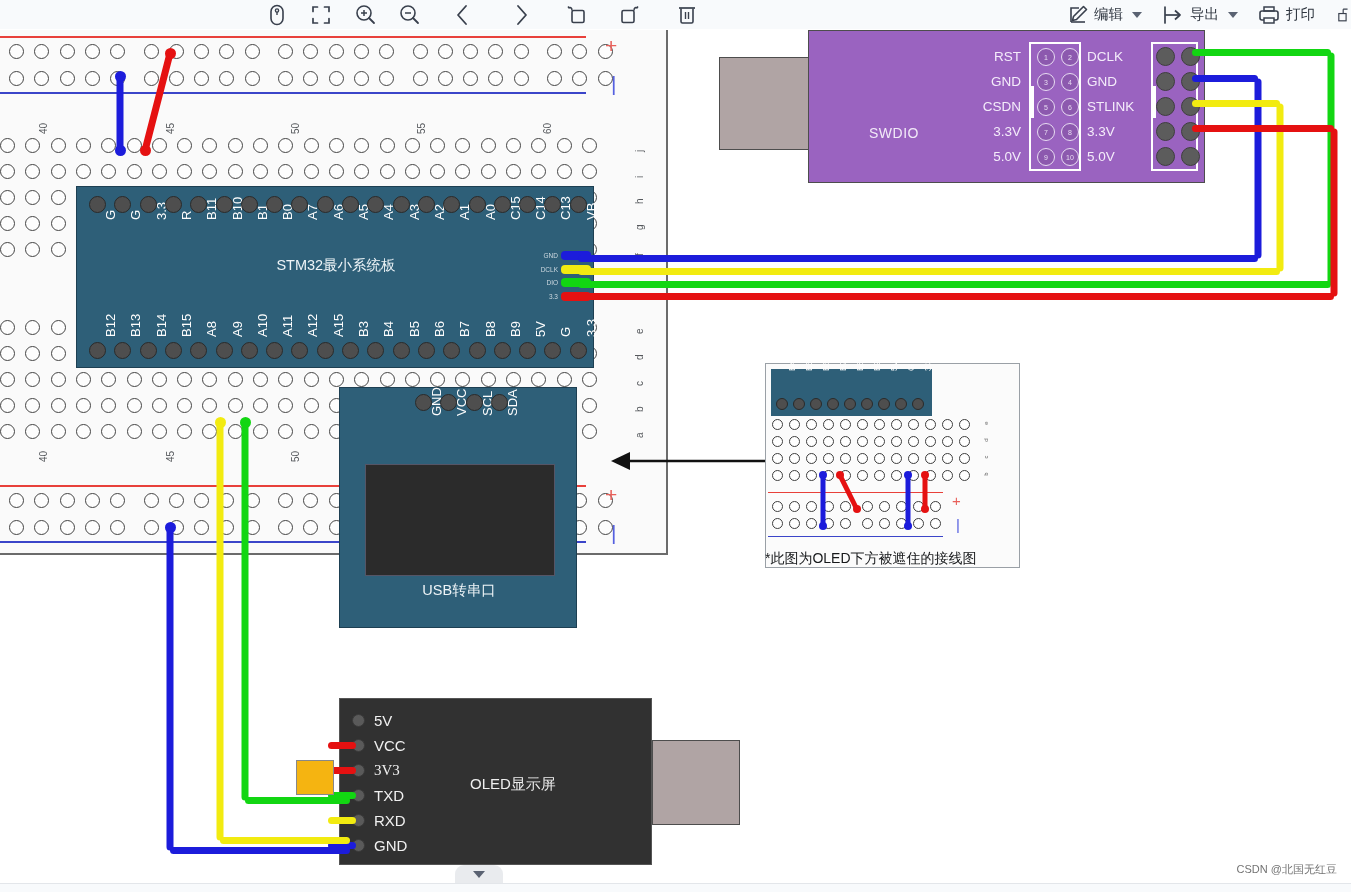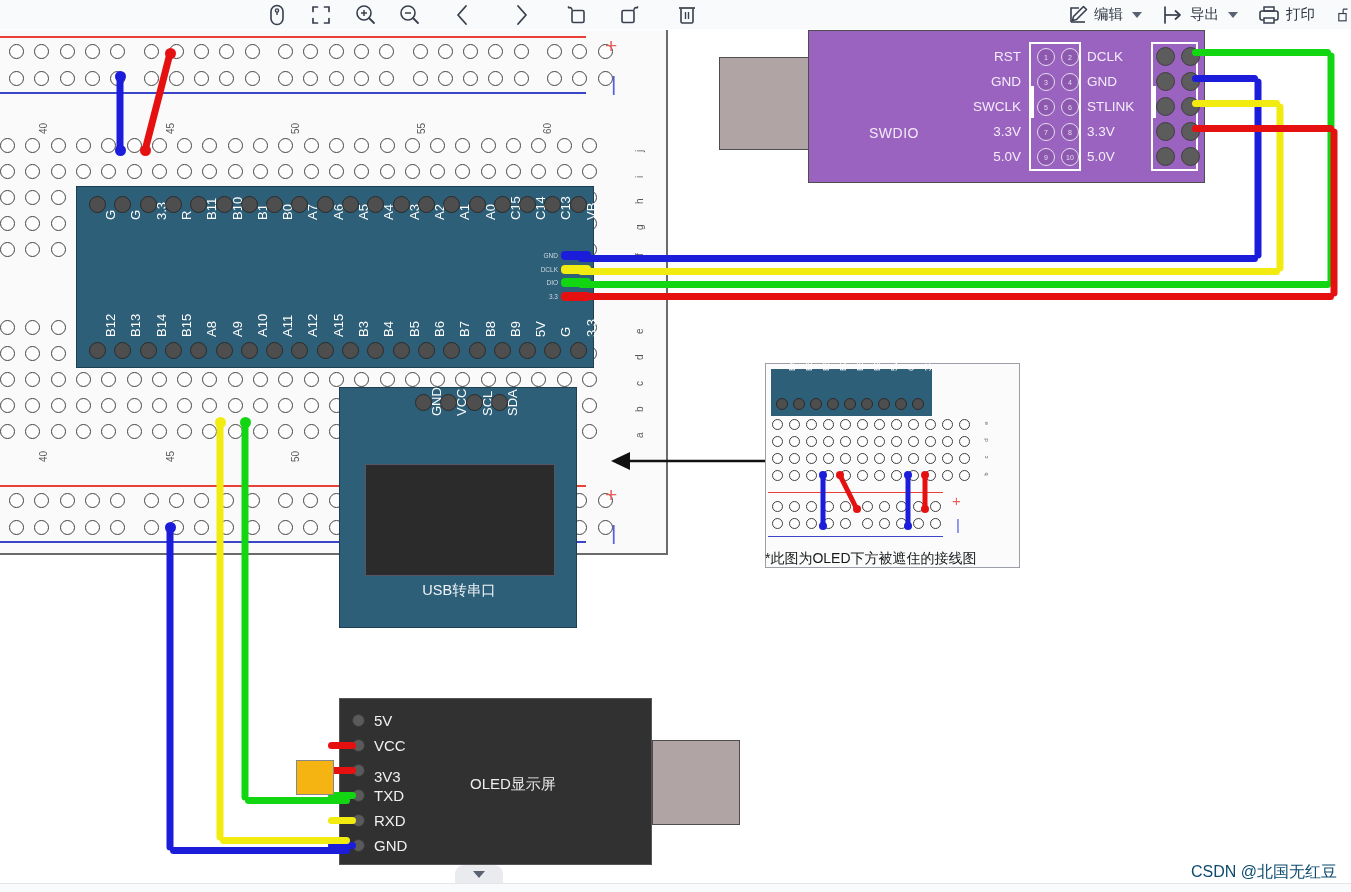--- a/index.html
+++ b/index.html
@@ -257,21 +257,21 @@
   }
   #bottombar {
     position: absolute; left: 0; top: 883px;
     width: 1351px; height: 9px;
     background: #f8fafc;
     border-top: 1px solid #e3e6ea;
     z-index: 49;
   }
   #watermark {
     position: absolute; right: 14px; top: 862px;
-    font-size: 16px; color: #0c4a6e;
+    font-size: 11px; color: #737373;
     z-index: 60;
   }
 </style>
 </head>
 <body>
 
 <div id="toolbar">
   <div class="tb-left">
     <div class="tb-icon">
       <svg width="20" height="22" viewBox="0 0 20 22">
@@ -741,21 +741,21 @@
     <div class="numhole" style="left: 252px; top: 17px;">2</div>
     <div class="stl-lbl" style="left: 278px; top: 18px;">DCLK</div>
     <div class="darkhole" style="left: 347px; top: 16px;"></div>
     <div class="darkhole" style="left: 372px; top: 16px;"></div>
     <div class="stl-lbl r" style="left: 148px; top: 43px; width: 64px;">GND</div>
     <div class="numhole" style="left: 228px; top: 42px;">3</div>
     <div class="numhole" style="left: 252px; top: 42px;">4</div>
     <div class="stl-lbl" style="left: 278px; top: 43px;">GND</div>
     <div class="darkhole" style="left: 347px; top: 41px;"></div>
     <div class="darkhole" style="left: 372px; top: 41px;"></div>
-    <div class="stl-lbl r" style="left: 148px; top: 68px; width: 64px;">SWCLK</div>
+    <div class="stl-lbl r" style="left: 148px; top: 68px; width: 64px;">CSDN</div>
     <div class="numhole" style="left: 228px; top: 67px;">5</div>
     <div class="numhole" style="left: 252px; top: 67px;">6</div>
     <div class="stl-lbl" style="left: 278px; top: 68px;">STLINK</div>
     <div class="darkhole" style="left: 347px; top: 66px;"></div>
     <div class="darkhole" style="left: 372px; top: 66px;"></div>
     <div class="stl-lbl r" style="left: 148px; top: 93px; width: 64px;">3.3V</div>
     <div class="numhole" style="left: 228px; top: 92px;">7</div>
     <div class="numhole" style="left: 252px; top: 92px;">8</div>
     <div class="stl-lbl" style="left: 278px; top: 93px;">3.3V</div>
     <div class="darkhole" style="left: 347px; top: 91px;"></div>
@@ -764,20 +764,21 @@
     <div class="numhole" style="left: 228px; top: 117px;">9</div>
     <div class="numhole" style="left: 252px; top: 117px;">10</div>
     <div class="stl-lbl" style="left: 278px; top: 118px;">5.0V</div>
     <div class="darkhole" style="left: 347px; top: 116px;"></div>
     <div class="darkhole" style="left: 372px; top: 116px;"></div>
     <div style="position: absolute; left: 220px; top: 55px; width: 5px; height: 32px; background: rgb(255, 255, 255);"></div>
     <div style="position: absolute; left: 342px; top: 55px; width: 5px; height: 32px; background: rgb(255, 255, 255);"></div>
   </div>
 
 <div id="stm32">
+  <div class="title">STM32最小系统板</div>
 <div class="pin" style="left: 12px; top: 9px;"></div>
     <div class="pinlbl" style="left: 26px; top: 33px;">G</div>
     <div class="pin" style="left: 37.3px; top: 9px;"></div>
     <div class="pinlbl" style="left: 51.3px; top: 33px;">G</div>
     <div class="pin" style="left: 62.6px; top: 9px;"></div>
     <div class="pinlbl" style="left: 76.6px; top: 33px;">3.3</div>
     <div class="pin" style="left: 87.9px; top: 9px;"></div>
     <div class="pinlbl" style="left: 101.9px; top: 33px;">R</div>
     <div class="pin" style="left: 113.2px; top: 9px;"></div>
     <div class="pinlbl" style="left: 127.2px; top: 33px;">B11</div>
@@ -993,21 +994,21 @@
 
 <div id="usbplug2"></div>
 <div id="usbserial">
   <div class="brand">OLED显示屏</div>
 <div class="upin" style="left: 12px; top: 15px;"></div>
     <div class="ulbl" style="left: 34px; top: 13px;">5V</div>
     <div class="upin" style="left: 12px; top: 40px;"></div>
     <div class="ulbl" style="left: 34px; top: 38px;">VCC</div>
     <div style="position: absolute; left: -12px; top: 43px; width: 28px; height: 7px; background: rgb(229, 17, 17); border-radius: 4px;"></div>
     <div class="upin" style="left: 12px; top: 65px;"></div>
-    <div class="ulbl" style="left: 34px; top: 69px;">3V3</div>
+    <div class="ulbl" style="left: 34px; top: 63px; font-family: Liberation Serif, serif;">3V3</div>
     <div style="position: absolute; left: -12px; top: 68px; width: 28px; height: 7px; background: rgb(229, 17, 17); border-radius: 4px;"></div>
     <div class="upin" style="left: 12px; top: 90px;"></div>
     <div class="ulbl" style="left: 34px; top: 88px;">TXD</div>
     <div style="position: absolute; left: -12px; top: 93px; width: 28px; height: 7px; background: rgb(18, 214, 18); border-radius: 4px;"></div>
     <div class="upin" style="left: 12px; top: 115px;"></div>
     <div class="ulbl" style="left: 34px; top: 113px;">RXD</div>
     <div style="position: absolute; left: -12px; top: 118px; width: 28px; height: 7px; background: rgb(242, 235, 16); border-radius: 4px;"></div>
     <div class="upin" style="left: 12px; top: 140px;"></div>
     <div class="ulbl" style="left: 34px; top: 138px;">GND</div>
     <div style="position: absolute; left: -12px; top: 143px; width: 28px; height: 7px; background: rgb(28, 28, 219); border-radius: 4px;"></div>

